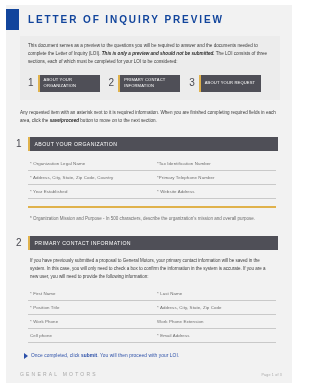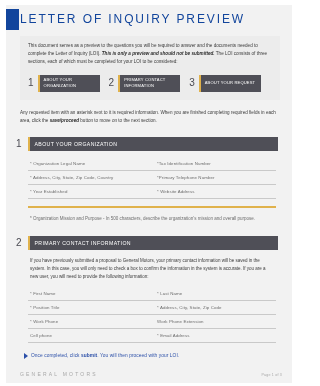--- a/index.html
+++ b/index.html
@@ -40,24 +40,24 @@
   }
   .title-square {
     position: absolute;
     left: 0;
     top: 4px;
     width: 13px;
     height: 21px;
     background: #12459c;
   }
   .title-text {
-    margin-left: 14px;
+    margin-left: 22px;
     color: #12459c;
-    font-size: 12px;
-    font-weight: normal;
+    font-size: 10px;
+    font-weight: bold;
     letter-spacing: 1.9px;
     white-space: nowrap;
   }
 
   
   .intro {
     margin: 3px 12px 0 14px;
     background: #ececec;
     padding: 6px 8px 8px 8px;
   }

